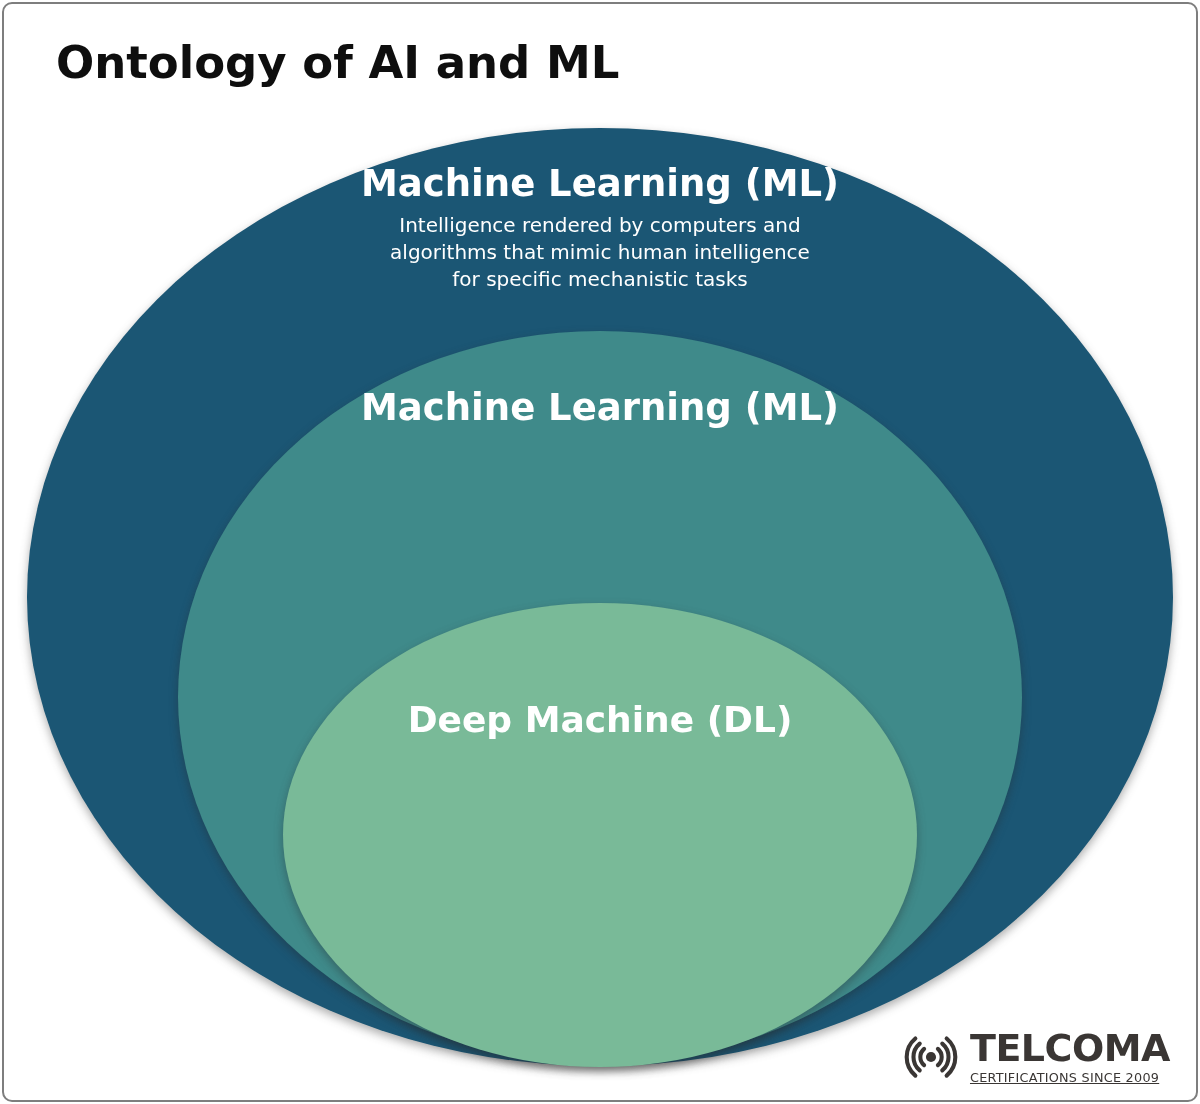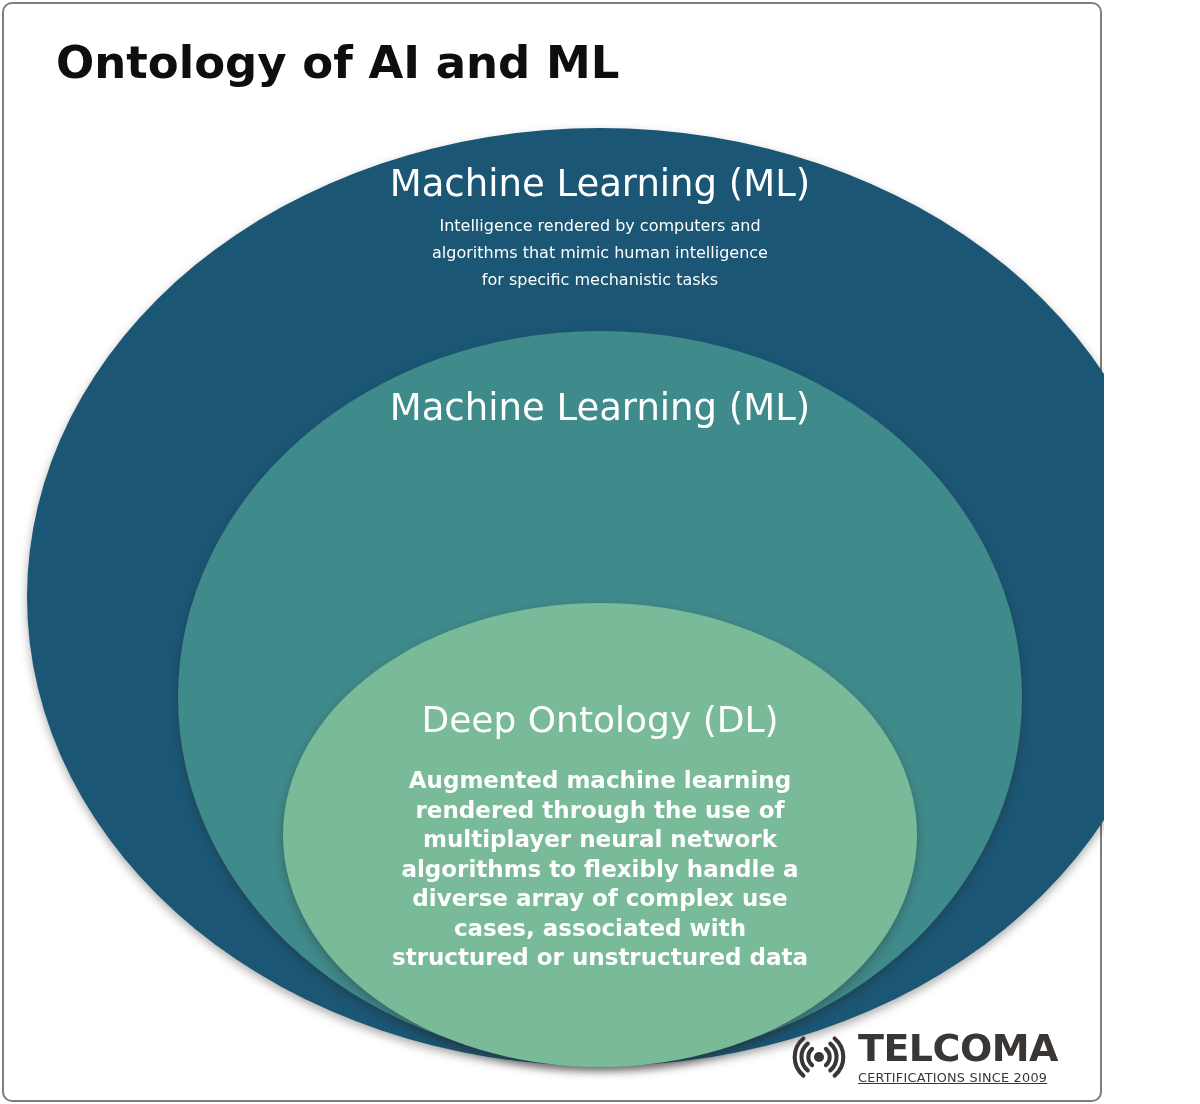--- a/index.html
+++ b/index.html
@@ -3,21 +3,21 @@
 <meta charset="utf-8">
 <style>
   html, body {
     margin: 0;
     padding: 0;
     background: #ffffff;
     font-family: "DejaVu Sans", "Liberation Sans", sans-serif;
   }
   #canvas {
     position: relative;
-    width: 1104px;
+    width: 1200px;
     height: 1104px;
     background: #ffffff;
     overflow: hidden;
   }
   .frame {
     position: absolute;
     inset: 2px;
     border: 2px solid #7e7e7e;
     border-radius: 10px;
     pointer-events: none;
@@ -44,41 +44,41 @@
   .vtext {
     position: absolute;
     left: 600px;
     transform: translateX(-50%);
     text-align: center;
     color: #ffffff;
     white-space: pre-line;
   }
   .ring-title {
     font-size: 37px;
-    font-weight: 400;
+    font-weight: 700;
     letter-spacing: 0px;
     white-space: nowrap;
   }
   .ring-title.outer-t  { top: 162px; }
   .ring-title.middle-t { top: 386px; }
   .ring-title.inner-t  { top: 699px; font-size: 36px; }
 
   .ring-desc {
-    font-size: 16px;
+    font-size: 20px;
     line-height: 27px;
     font-weight: 400;
     width: 640px;
   }
   .ring-desc.outer-d  { top: 212px; }
   .ring-desc.middle-d { top: 432px; width: 560px; }
   .ring-desc.inner-d  { top: 766px; width: 470px; font-size: 23px; line-height: 29.5px; font-weight: 700; }
 
   .logo {
     position: absolute;
-    right: 46px;
+    right: 30px;
     top: 1026px;
     display: flex;
     align-items: center;
     gap: 5px;
     color: #3a3634;
   }
   .logo-icon { width: 68px; height: 62px; flex: 0 0 auto; }
   .logo-text { display: flex; flex-direction: column; align-items: flex-start; }
   .logo-wordmark {
     font-size: 38px;
@@ -109,28 +109,21 @@
   <div class="ellipse middle"></div>
   <div class="ellipse inner"></div>
 
   <div class="vtext ring-title outer-t">Machine Learning (ML)</div>
   <div class="vtext ring-desc outer-d">Intelligence rendered by computers and
 algorithms that mimic human intelligence
 for specific mechanistic tasks</div>
 
   <div class="vtext ring-title middle-t">Machine Learning (ML)</div>
 
-  <div class="vtext ring-title inner-t">Deep Ontology (DL)</div>
-  <div class="vtext ring-desc inner-d">Augmented machine learning
-rendered through the use of
-multiplayer neural network
-algorithms to flexibly handle a
-diverse array of complex use
-cases, associated with
-structured or unstructured data</div>
+  <div class="vtext ring-title inner-t">Deep Machine (DL)</div>
 
   <div class="logo">
     <svg class="logo-icon" viewBox="0 0 70 56" fill="none" xmlns="http://www.w3.org/2000/svg">
       <circle cx="35" cy="28" r="5.2" fill="#3a3634"></circle>
 
       <path d="M 42.1 19.6 A 11 11 0 0 1 42.1 36.4" stroke="#3a3634" stroke-width="4.2" stroke-linecap="round"></path>
       <path d="M 46.6 14.2 A 18 18 0 0 1 46.6 41.8" stroke="#3a3634" stroke-width="4.2" stroke-linecap="round"></path>
       <path d="M 51.1 8.9  A 25 25 0 0 1 51.1 47.2" stroke="#3a3634" stroke-width="4.2" stroke-linecap="round"></path>
 
       <path d="M 27.9 19.6 A 11 11 0 0 0 27.9 36.4" stroke="#3a3634" stroke-width="4.2" stroke-linecap="round"></path>

